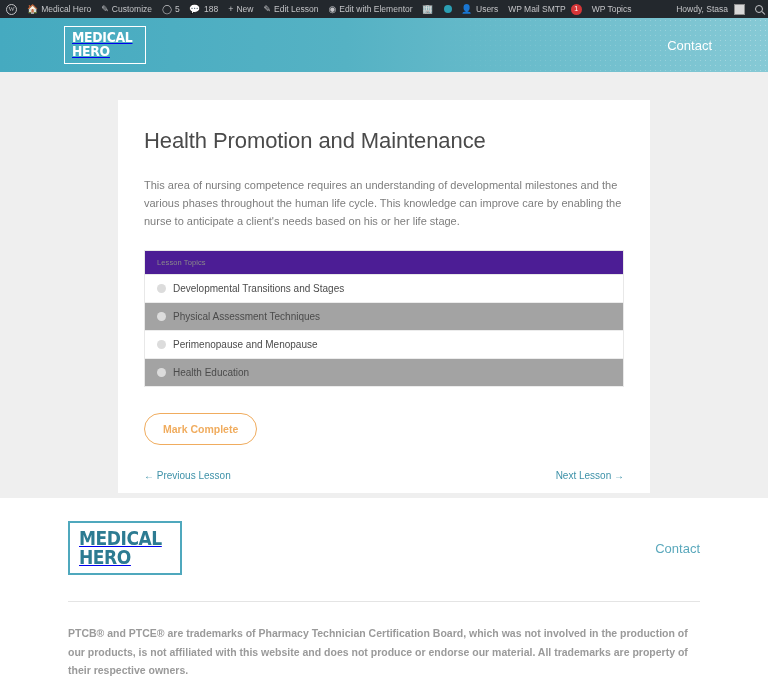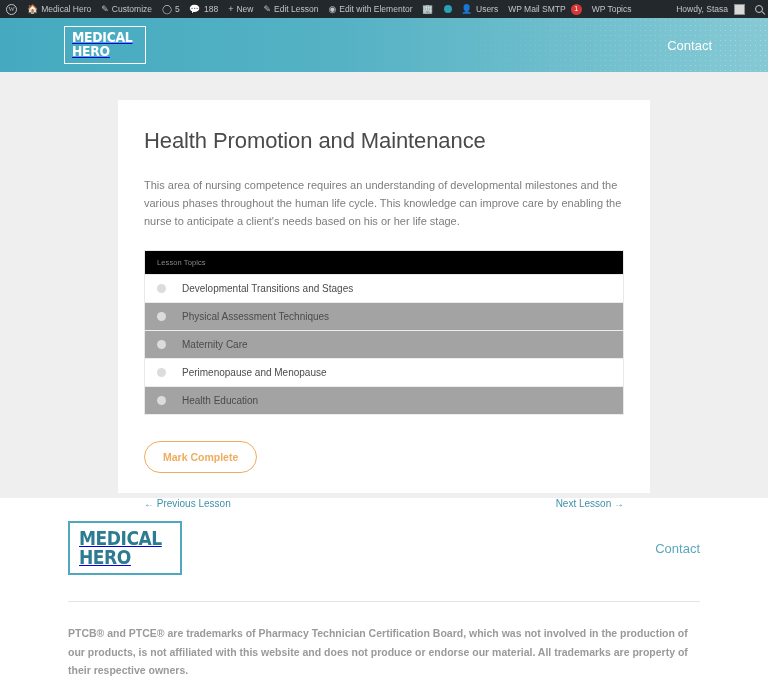--- a/index.html
+++ b/index.html
@@ -170,31 +170,31 @@
     color: #7d7d7d;
     margin-bottom: 20px;
   }
 
   
   .topics {
     border: 1px solid #e8e8e8;
     border-bottom: none;
   }
   .topics-head {
-    background: #000000;
+    background: #4c1d95;
     padding: 7px 12px;
     font-size: 7.5px;
     color: #8a8a8a;
     border-bottom: 1px solid #e8e8e8;
     letter-spacing: 0.1px;
   }
   .topic-row {
     display: flex;
     align-items: center;
-    gap: 16px;
+    gap: 7px;
     padding: 8px 12px;
     font-size: 10px;
     color: #4b4b4b;
     border-bottom: 1px solid #ececec;
     background: #ffffff;
   }
   .topic-row.alt { background: #a3a3a3; }
   .topic-bullet {
     width: 9px; height: 9px;
     border-radius: 50%;
@@ -382,24 +382,20 @@
       <div class="topics-head">Lesson Topics</div>
 
       <div class="topic-row">
         <span class="topic-bullet"></span>
         <span>Developmental Transitions and Stages</span>
       </div>
       <div class="topic-row alt">
         <span class="topic-bullet"></span>
         <span>Physical Assessment Techniques</span>
       </div>
-      <div class="topic-row alt">
-        <span class="topic-bullet"></span>
-        <span>Maternity Care</span>
-      </div>
       <div class="topic-row">
         <span class="topic-bullet"></span>
         <span>Perimenopause and Menopause</span>
       </div>
       <div class="topic-row alt">
         <span class="topic-bullet"></span>
         <span>Health Education</span>
       </div>
     </div>
 

